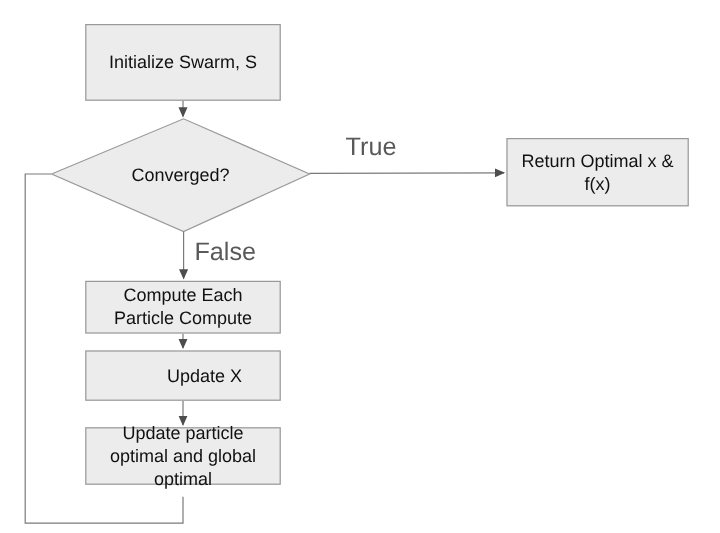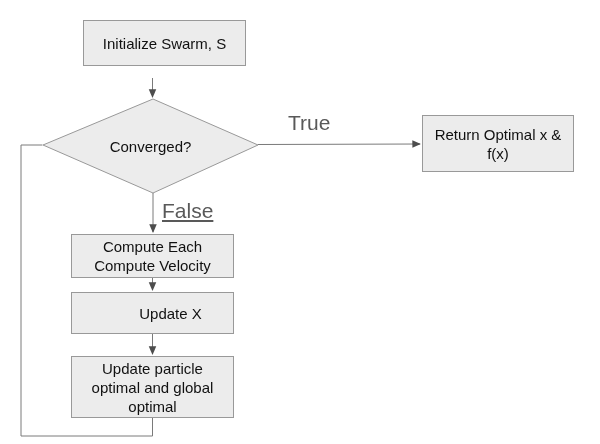--- a/index.html
+++ b/index.html
@@ -49,28 +49,28 @@
     text-align: center;
     color: var(--node-text, #111111);
     font-size: 15px;
   }
   .edge-label {
     position: absolute;
     color: var(--edge-label-text, #595959);
     font-size: 21px;
     line-height: 24px;
   }
-  #node-initialize      { left: 71px;  top: 20px;  width: 163px; height: 46px; margin-left: 12px; }
+  #node-initialize      { left: 71px;  top: 20px;  width: 163px; height: 64px; }
   #node-return          { left: 422px; top: 115px; width: 152px; height: 57px; }
   #node-velocity        { left: 71px;  top: 234px; width: 163px; height: 44px; }
   #node-update-x        { left: 71px;  top: 292px; width: 163px; height: 42px; padding-left: 36px; }
-  #node-update-optimal  { left: 71px;  top: 356px; width: 163px; height: 62px; }
+  #node-update-optimal  { left: 71px;  top: 356px; width: 163px; height: 48px; }
   #node-converged       { left: 43px;  top: 99px;  width: 215px; height: 94px; }
   #label-true           { left: 267px; top: 111px; margin-left: 21px; }
-  #label-false          { left: 162px; top: 199px; text-decoration: underline; }
+  #label-false          { left: 162px; top: 199px; }
 </style>
 </head>
 <body>
 
 <div class="canvas">
 
   <svg class="edges-layer" viewBox="0 0 600 444">
     <defs>
       <marker id="arrow" viewBox="0 0 10 10" refX="8.5" refY="5" markerWidth="9" markerHeight="9" orient="auto">
         <path class="arrowhead" d="M 0 0.8 L 9.5 5 L 0 9.2 z"></path>
@@ -95,21 +95,21 @@
     <span>Converged?</span>
   </div>
 
   <div class="node" id="node-return">
     <span>Return Optimal x &amp;
 f(x)</span>
   </div>
 
   <div class="node" id="node-velocity">
     <span>Compute Each
-Compute Velocity</span>
+Particle Compute</span>
   </div>
 
   <div class="node" id="node-update-x">
     <span>Update X</span>
   </div>
 
   <div class="node" id="node-update-optimal">
     <span>Update particle
 optimal and global
 optimal</span>

